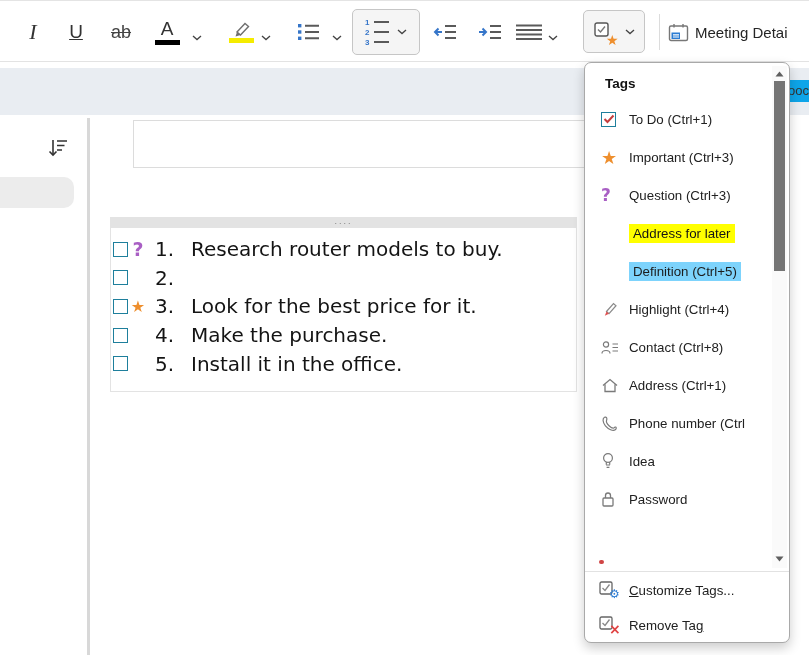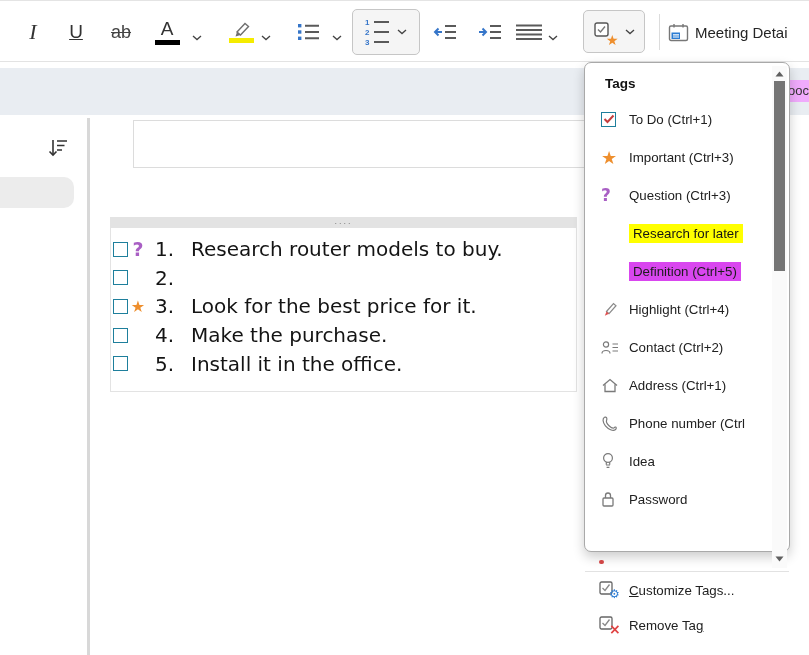--- a/index.html
+++ b/index.html
@@ -27,21 +27,21 @@
   .numlist-row i { display:block; width:15px; height:2px; background:#5a5a5a; }
   .vsep { position:absolute; top:13px; width:1px; height:36px; background:#dcdcdc; }
   #meeting-label { font-size:15px; color:#252525; white-space:nowrap; }
   .tagbtn-icon { position:relative; width:22px; height:20px; }
   .tagbtn-icon .star { position:absolute; right:-3px; bottom:-5px; font-size:14px; color:#ee8f2e;
                        font-family:"DejaVu Sans", sans-serif; line-height:14px; }
 
   
   #page-band { position:absolute; left:0; top:68px; width:809px; height:47px; background:#e9edf2; }
   #tab-fragment { position:absolute; left:788px; top:80px; width:21px; height:22px;
-                  background:#f0abfc; font-size:13px; color:#333; overflow:hidden; line-height:22px; }
+                  background:#0ea5e9; font-size:13px; color:#333; overflow:hidden; line-height:22px; }
   #sort-button { position:absolute; left:44px; top:134px; width:28px; height:28px;
                  display:flex; align-items:center; justify-content:center; }
   #sidebar-selected { position:absolute; left:0; top:177px; width:74px; height:31px;
                       background:#ececec; border-radius:0 10px 10px 0; }
   #v-divider { position:absolute; left:87px; top:118px; width:3px; height:537px; background:#d8d8d8; }
   #title-box { position:absolute; left:133px; top:120px; width:527px; height:48px;
                background:#fff; border:1px solid #dcdcdc; }
 
   
   #note { position:absolute; left:110px; top:217px; width:467px; }
@@ -51,30 +51,30 @@
   .note-row { display:flex; align-items:center; height:28.6px; }
   .note-check { width:15px; height:15px; border:1.6px solid #1e7f9c; background:#fff; margin-left:2px; flex:none; }
   .note-tag { width:20px; text-align:center; flex:none; font-family:"DejaVu Sans", sans-serif; }
   .tag-question { color:#a95fc4; font-size:19px; font-weight:700; }
   .tag-star { color:#ee8f2e; font-size:16px; }
   .note-num { width:26px; text-align:right; flex:none; }
   .note-num, .note-text { font-family:"DejaVu Sans", sans-serif; font-size:20px; color:#141414; }
   .note-text { margin-left:17px; white-space:nowrap; }
 
   
-  #tags-dropdown { position:absolute; left:584px; top:62px; width:206px; height:490px;
+  #tags-dropdown { position:absolute; left:584px; top:62px; width:206px; height:581px;
                    background:#fff; border:1px solid #a9a9a9; border-radius:7px;
                    box-shadow:0 5px 12px rgba(0,0,0,.2); z-index:10; }
   #tags-title { margin:13px 0 0 20px; font-size:13.5px; font-weight:700; color:#111; }
   #tags-items { position:absolute; left:0; top:37px; width:190px; }
   .dd-item { display:flex; align-items:center; height:38px; padding-left:16px; }
   .dd-icon { width:28px; flex:none; display:flex; align-items:center; }
   .dd-label { font-size:13.3px; color:#212121; white-space:nowrap; }
   .hl-yellow { background:#ffff00; padding:2px 4px; color:#141414; }
-  .hl-green { background:#d946ef; padding:2px 4px; color:#1c1c1c; }
+  .hl-green { background:#7dd3fc; padding:2px 4px; color:#1c1c1c; }
   .todo-box { width:15px; height:15px; border:1.6px solid #1e7f9c; display:flex;
               align-items:center; justify-content:center; }
   .menu-star { font-size:18px; color:#ee8f2e; font-family:"DejaVu Sans", sans-serif; }
   .menu-question { font-size:17px; font-weight:700; color:#a95fc4; font-family:"DejaVu Sans", sans-serif; }
   #dd-scrollbar { position:absolute; top:3px; right:2px; width:15px; height:502px; background:#fafafa; }
   #dd-thumb { position:absolute; left:2px; top:15px; width:11px; height:190px; background:#757575; }
   .scroll-arrow { position:absolute; left:1px; width:13px; height:13px; display:flex;
                   align-items:center; justify-content:center; }
   #dd-arrow-up { top:1px; } #dd-arrow-down { top:486px; }
   #dd-partial-dot { position:absolute; left:14px; top:497px; width:5px; height:4px;
@@ -284,21 +284,21 @@
         <span class="dd-label">Important (Ctrl+3)</span>
       </div>
       <div class="dd-item">
         <span class="dd-icon">
             <span class="menu-question">?</span>
           </span>
         <span class="dd-label">Question (Ctrl+3)</span>
       </div>
       <div class="dd-item">
         <span class="dd-icon"></span>
-        <span class="dd-label hl-yellow">Research for later</span>
+        <span class="dd-label hl-yellow">Address for later</span>
       </div>
       <div class="dd-item">
         <span class="dd-icon"></span>
         <span class="dd-label hl-green">Definition (Ctrl+5)</span>
       </div>
       <div class="dd-item">
         <span class="dd-icon">
           <svg width="17" height="17" viewBox="0 0 17 17">
               <path d="M5.5 10.5 L12.5 2.5 L15 4.7 L8 12.7 Z" fill="none" stroke="#8a8a8a" stroke-width="1.2"></path>
               <path d="M5.5 10.5 L8 12.7 L3.8 14.8 Z" fill="#e05252"></path>
@@ -307,21 +307,21 @@
         <span class="dd-label">Highlight (Ctrl+4)</span>
       </div>
       <div class="dd-item">
         <span class="dd-icon">
           <svg width="18" height="15" viewBox="0 0 18 15">
               <circle cx="5" cy="4.5" r="2.6" fill="none" stroke="#7a7a7a" stroke-width="1.2"></circle>
               <path d="M1 13.5 C1 9.5 9 9.5 9 13.5" fill="none" stroke="#7a7a7a" stroke-width="1.2"></path>
               <path d="M11.5 4 H17 M11.5 7.5 H17 M11.5 11 H17" stroke="#7a7a7a" stroke-width="1.2"></path>
             </svg>
         </span>
-        <span class="dd-label">Contact (Ctrl+2)</span>
+        <span class="dd-label">Contact (Ctrl+8)</span>
       </div>
       <div class="dd-item">
         <span class="dd-icon">
           <svg width="18" height="17" viewBox="0 0 18 17">
               <path d="M2 8.5 L9 2.5 L16 8.5" fill="none" stroke="#7a7a7a" stroke-width="1.3"></path>
               <path d="M4 7.2 V14.5 H14 V7.2" fill="none" stroke="#7a7a7a" stroke-width="1.3"></path>
             </svg>
         </span>
         <span class="dd-label">Address (Ctrl+1)</span>
       </div>

